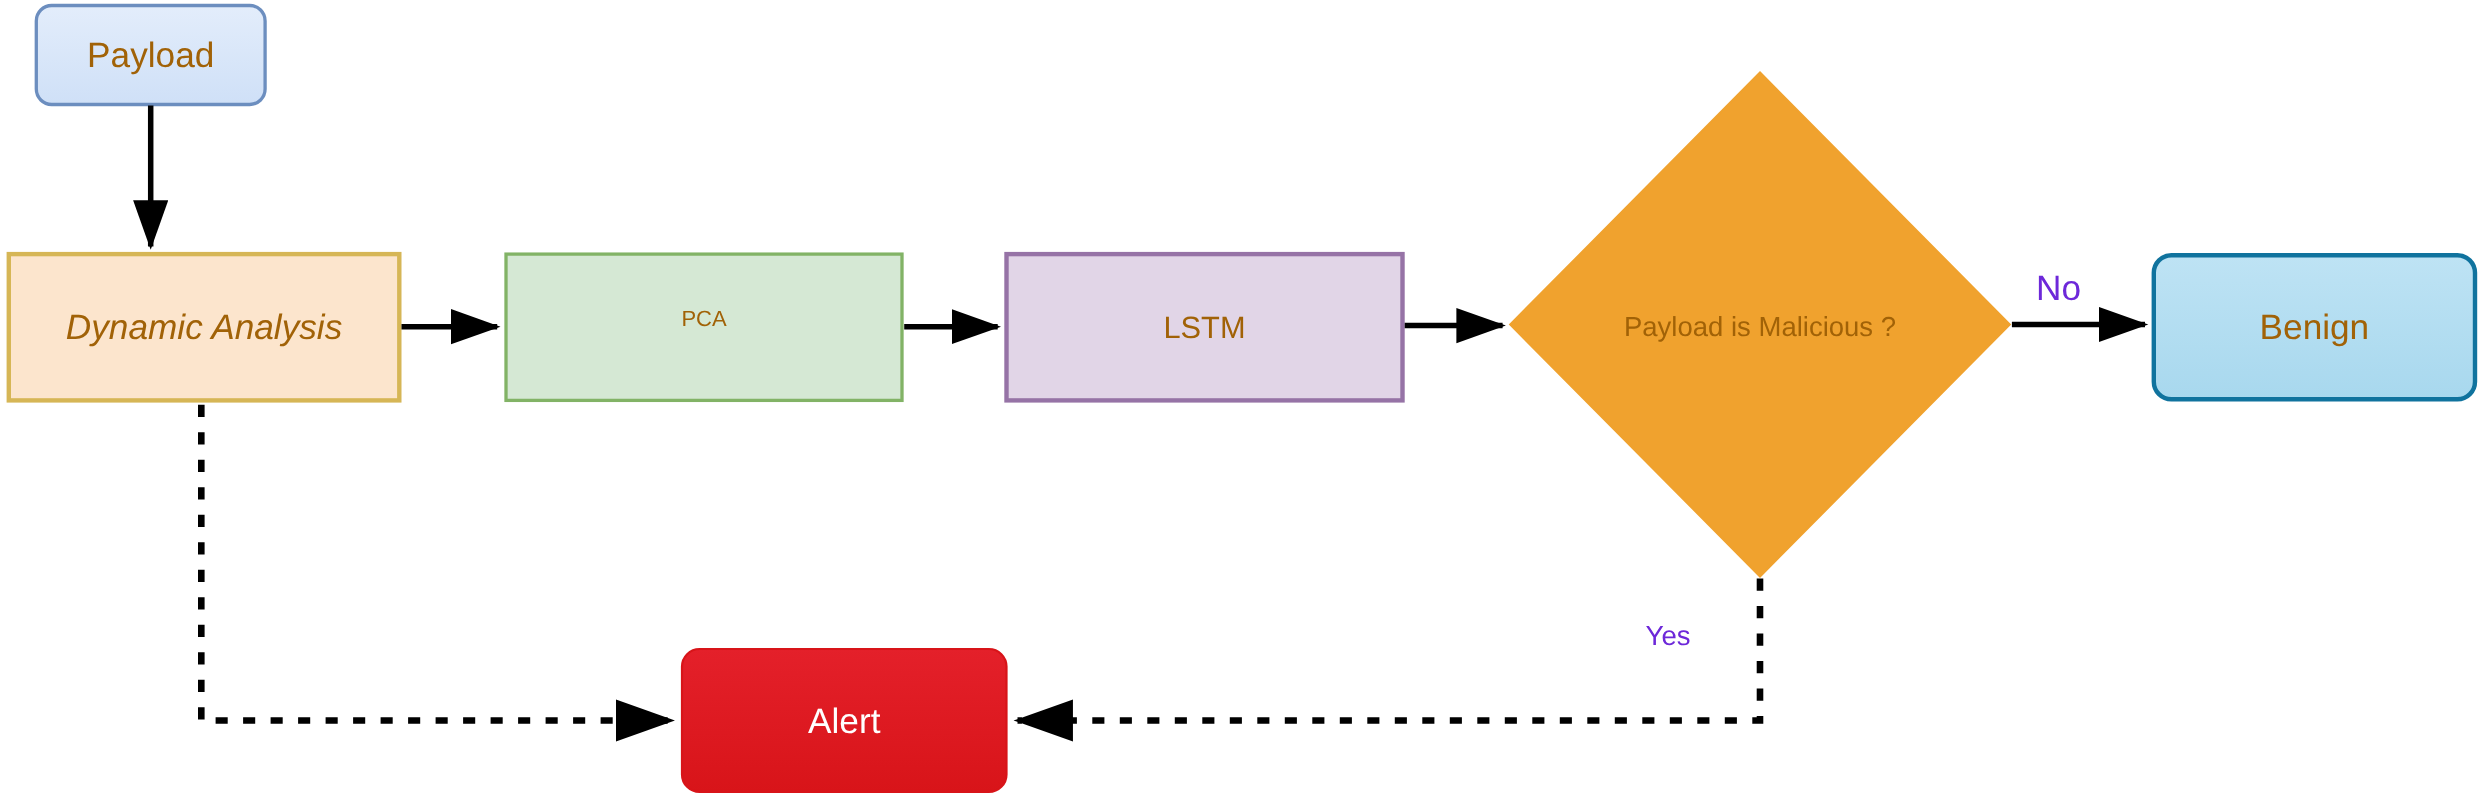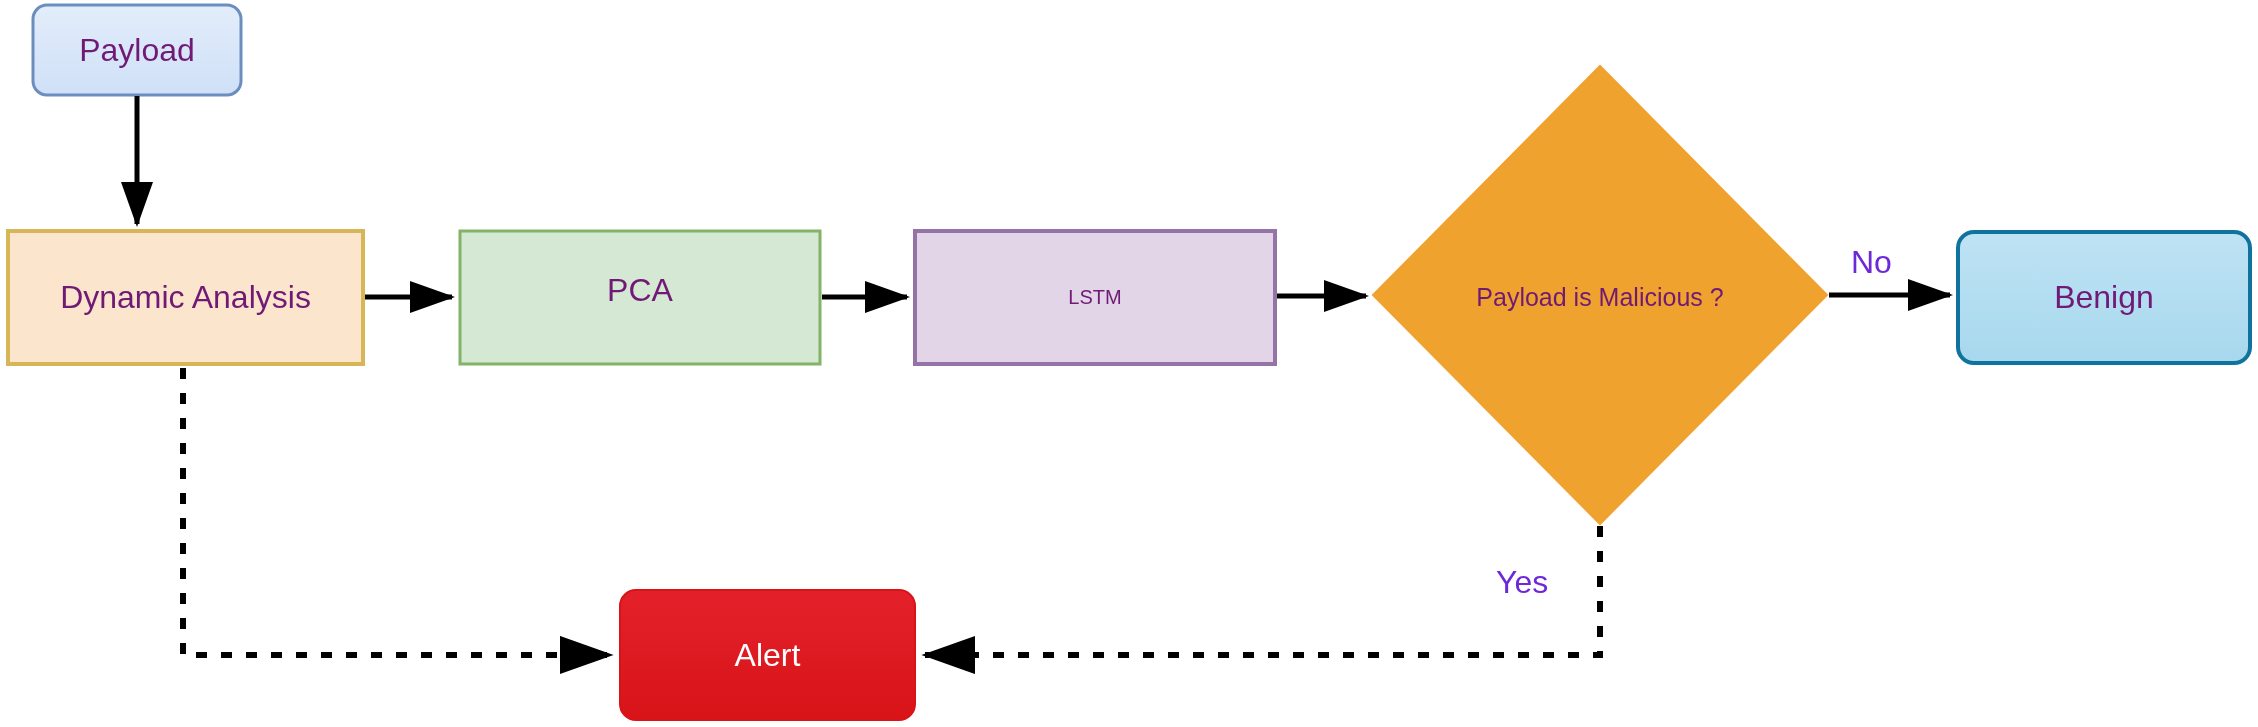--- a/index.html
+++ b/index.html
@@ -23,21 +23,21 @@
     height: 727px;
   }
   .node-label {
     position: absolute;
     display: flex;
     align-items: center;
     justify-content: center;
     text-align: center;
     pointer-events: none;
     font-family: "Liberation Sans", sans-serif;
-    color: #701a75;
+    color: #a16207;
     white-space: nowrap;
   }
   .edge-label {
     position: absolute;
     font-family: "Liberation Sans", sans-serif;
     color: #6d28d9;
     white-space: nowrap;
   }
 </style>
 </head>
@@ -105,29 +105,29 @@
 
     <line x1="1829" y1="295" x2="1950" y2="295" stroke="#000000" stroke-width="5" marker-end="url(#arrow-solid)"></line>
 
     <path d="M1600,526 L1600,655 L925,655" fill="none" stroke="#000000" stroke-width="6" stroke-dasharray="11 14" stroke-linecap="butt" marker-end="url(#arrow-dash)"></path>
 
     <path d="M183,368 L183,655 L610,655" fill="none" stroke="#000000" stroke-width="6" stroke-dasharray="11 14" stroke-linecap="butt" marker-end="url(#arrow-dash)"></path>
   </svg>
 
   <div class="node-label" style="left:33px; top:5px; width:208px; height:90px; font-size:32px;">Payload</div>
 
-  <div class="node-label" style="left:8px; top:231px; width:355px; height:133px; font-size:32px;">Dynamic Analysis</div>
+  <div class="node-label" style="left:8px; top:231px; width:355px; height:133px; font-size:32px;font-style:italic;">Dynamic Analysis</div>
 
-  <div class="node-label" style="left:460px; top:231px; width:360px; height:119px; font-size:32px;">PCA</div>
+  <div class="node-label" style="left:460px; top:231px; width:360px; height:119px; font-size:20px;">PCA</div>
 
-  <div class="node-label" style="left:915px; top:231px; width:360px; height:133px; font-size:20px;">LSTM</div>
+  <div class="node-label" style="left:915px; top:231px; width:360px; height:133px; font-size:28px;">LSTM</div>
 
   <div class="node-label" style="left:1373px; top:231px; width:454px; height:133px; font-size:25px;">Payload is Malicious ?</div>
 
   <div class="node-label" style="left:620px; top:590px; width:295px; height:130px; font-size:32px; color:#ffffff;">Alert</div>
 
   <div class="node-label" style="left:1958px; top:232px; width:292px; height:131px; font-size:32px;">Benign</div>
 
   <div class="edge-label" style="left:1851px; top:244px; font-size:32px;">No</div>
 
-  <div class="edge-label" style="left:1496px; top:564px; font-size:32px;">Yes</div>
+  <div class="edge-label" style="left:1496px; top:564px; font-size:25px;">Yes</div>
 
 </div>
 
 </body></html>

